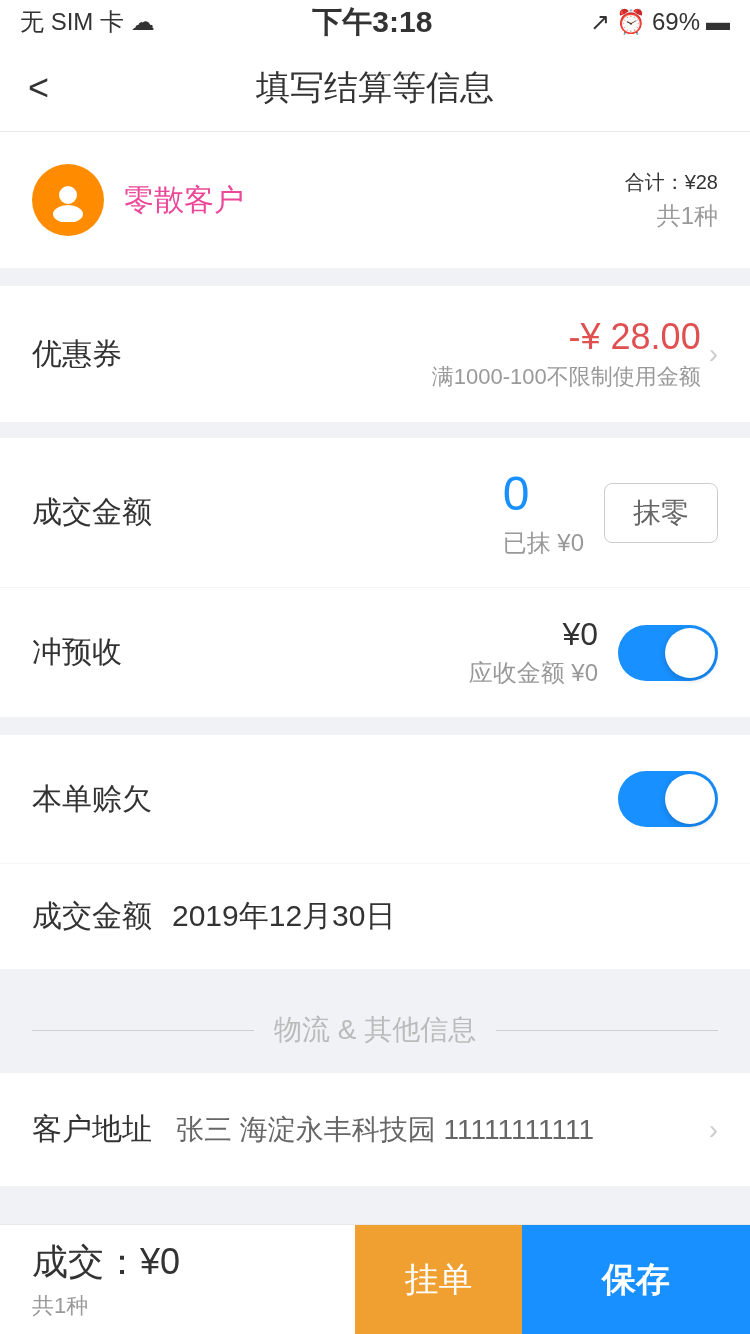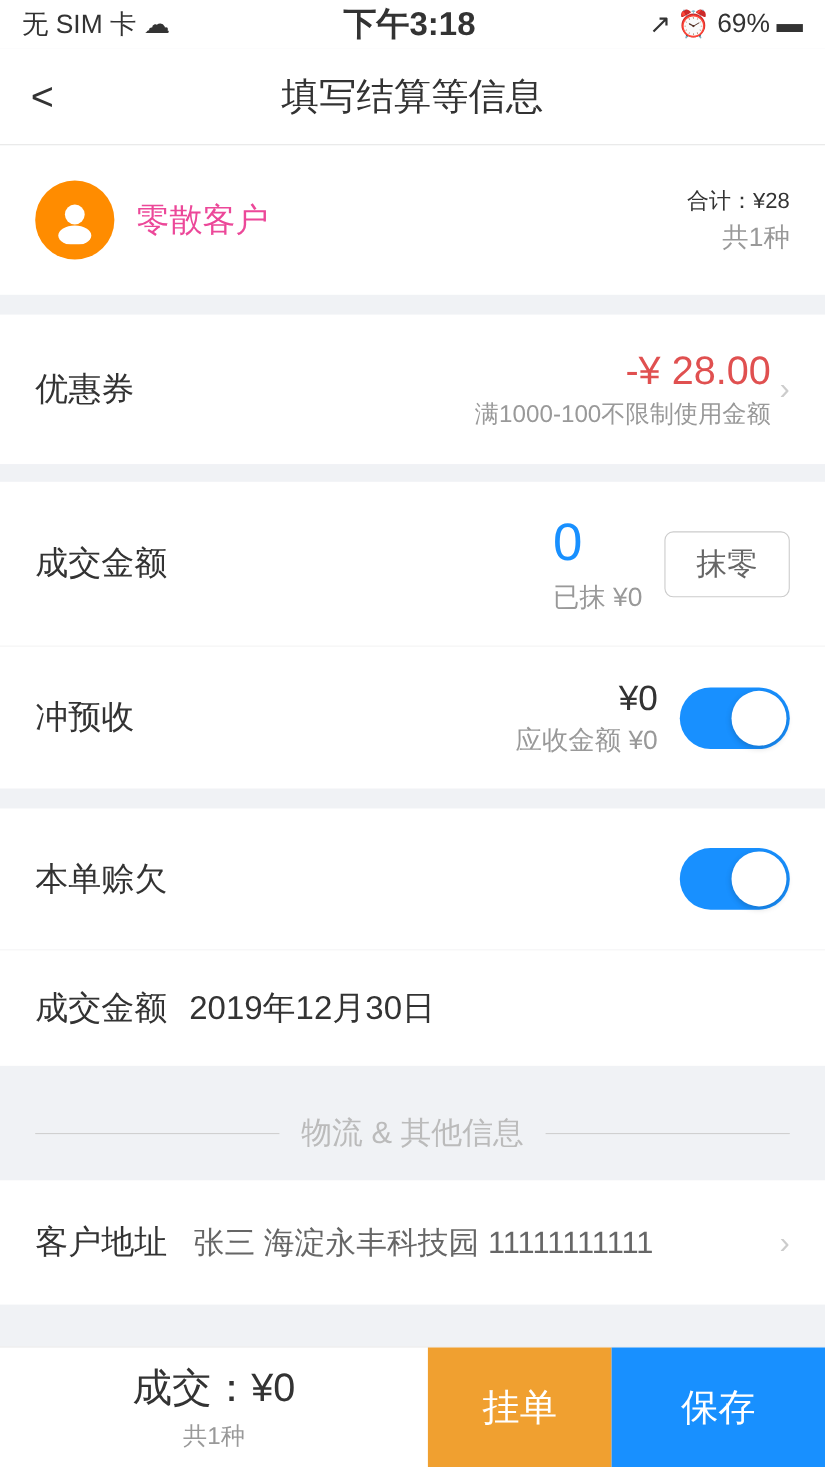--- a/index.html
+++ b/index.html
@@ -219,48 +219,47 @@
       width: 750px;
       height: 110px;
       background: #fff;
       display: flex;
       align-items: center;
       border-top: 1px solid #e8e8e8;
     }
     .bottom-info {
       flex: 1;
       padding: 0 32px;
-      text-align: center;
     }
     .bottom-deal { font-size: 28px; color: #333; }
     .bottom-deal span { font-size: 36px; font-weight: 500; }
     .bottom-count { font-size: 22px; color: #999; margin-top: 4px; }
     .btn-pending {
       width: 167px;
       height: 110px;
       background: #f0a030;
       display: flex;
       align-items: center;
       justify-content: center;
       font-size: 34px;
       color: #fff;
       cursor: pointer;
       font-weight: 500;
     }
     .btn-save {
-      width: 194px;
+      width: 228px;
       height: 110px;
       background: #1890ff;
       display: flex;
       align-items: center;
       justify-content: center;
       font-size: 34px;
       color: #fff;
       cursor: pointer;
-      font-weight: 400;
+      font-weight: 700;
     }
   </style>
 </head>
 <body>
 
 <div class="status-bar">
   <div class="status-left">
     <span>无 SIM 卡 ☁</span>
   </div>
   <div class="status-center">下午3:18</div>

